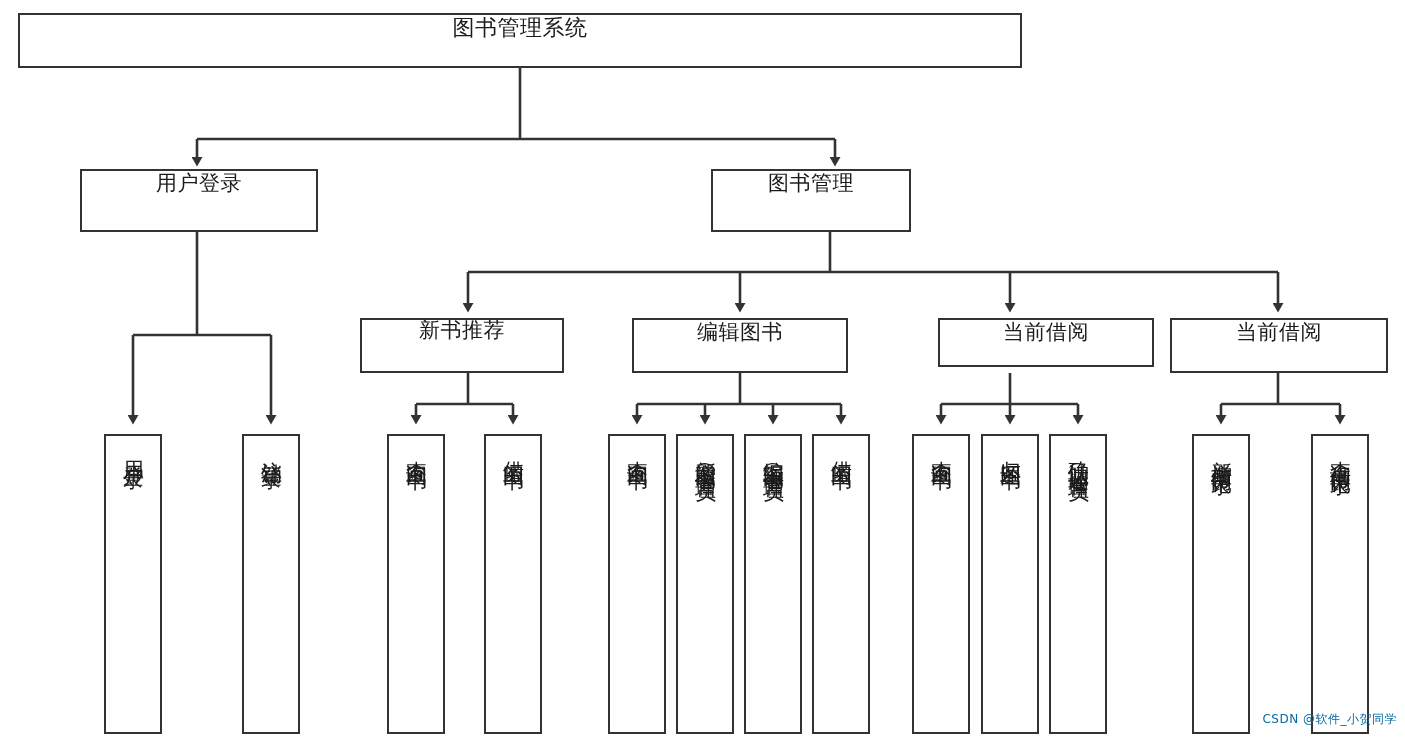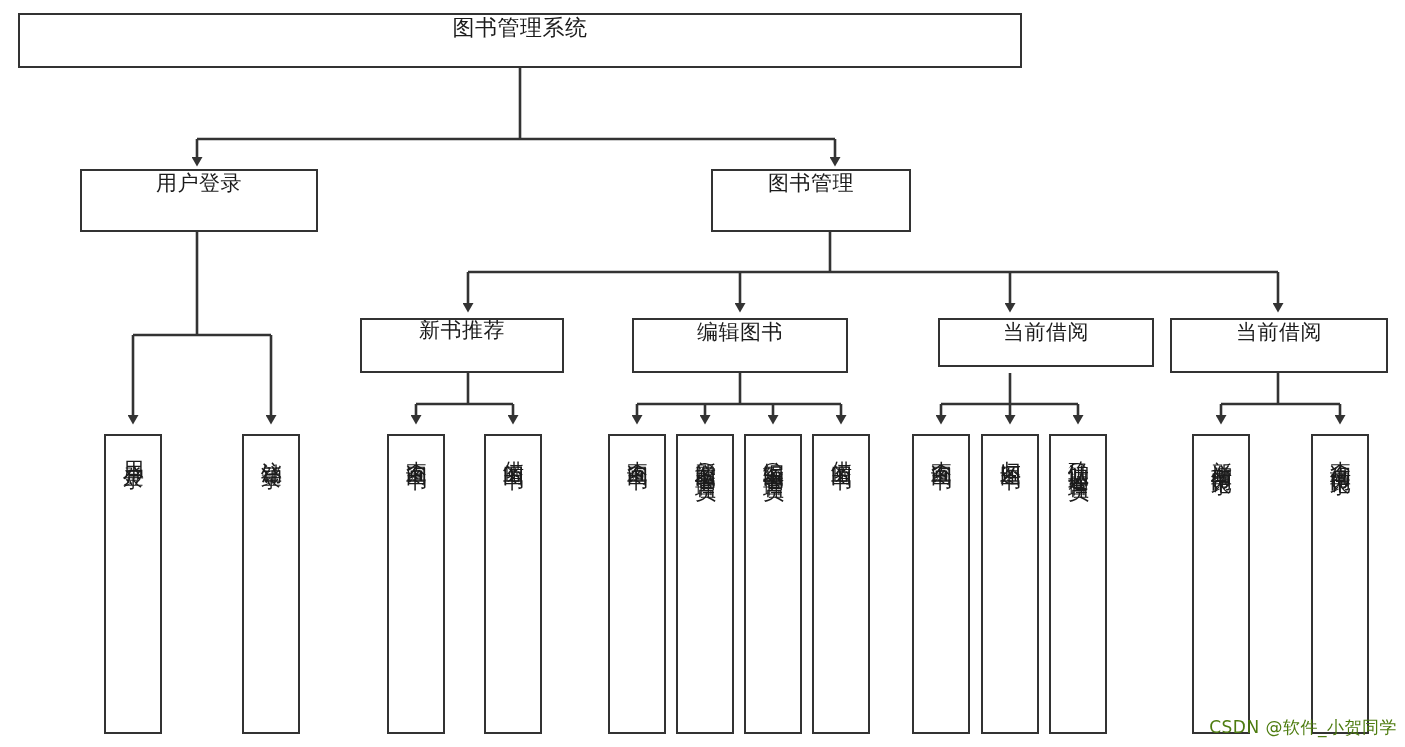--- a/index.html
+++ b/index.html
@@ -58,23 +58,23 @@
     text-orientation: upright;
     letter-spacing: 3px;
     font-size: 21px;
     line-height: 1.0;
     white-space: nowrap;
   }
   .node.root .node-label { font-size: 22px; }
   .watermark {
     position: absolute;
     right: 8px;
-    bottom: 8px;
-    font-size: 17px;
-    color: #4d7c0f;
+    bottom: 19px;
+    font-size: 12px;
+    color: #0369a1;
     letter-spacing: 0.5px;
     white-space: nowrap;
     user-select: none;
   }
 </style>
 </head>
 <body>
 
 <div id="diagram-root">
 

